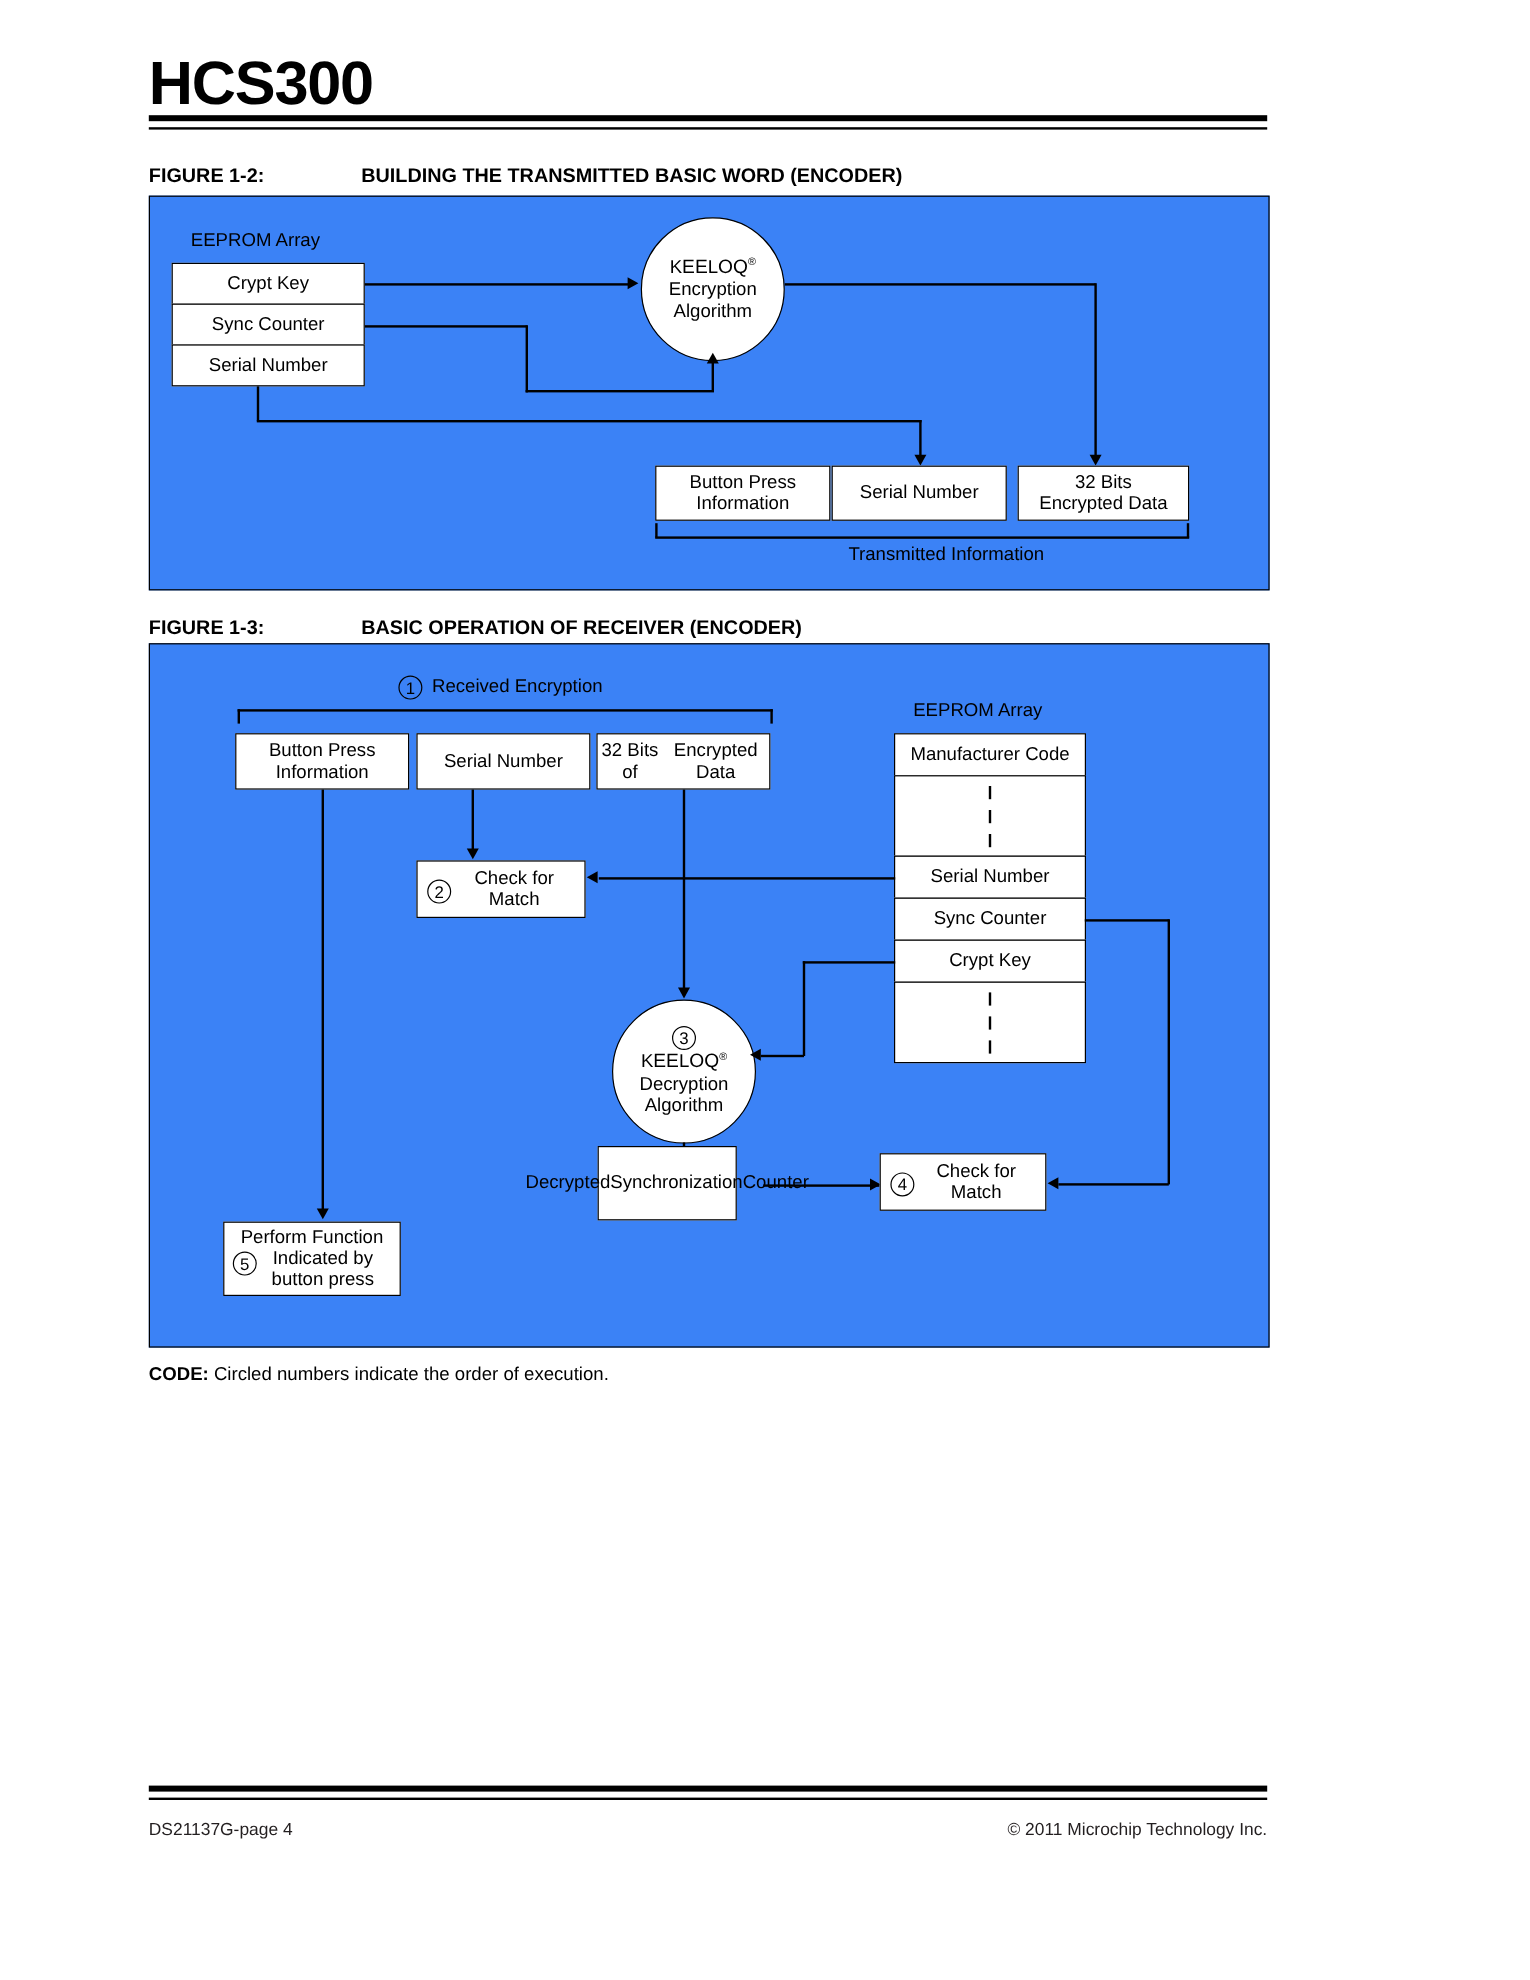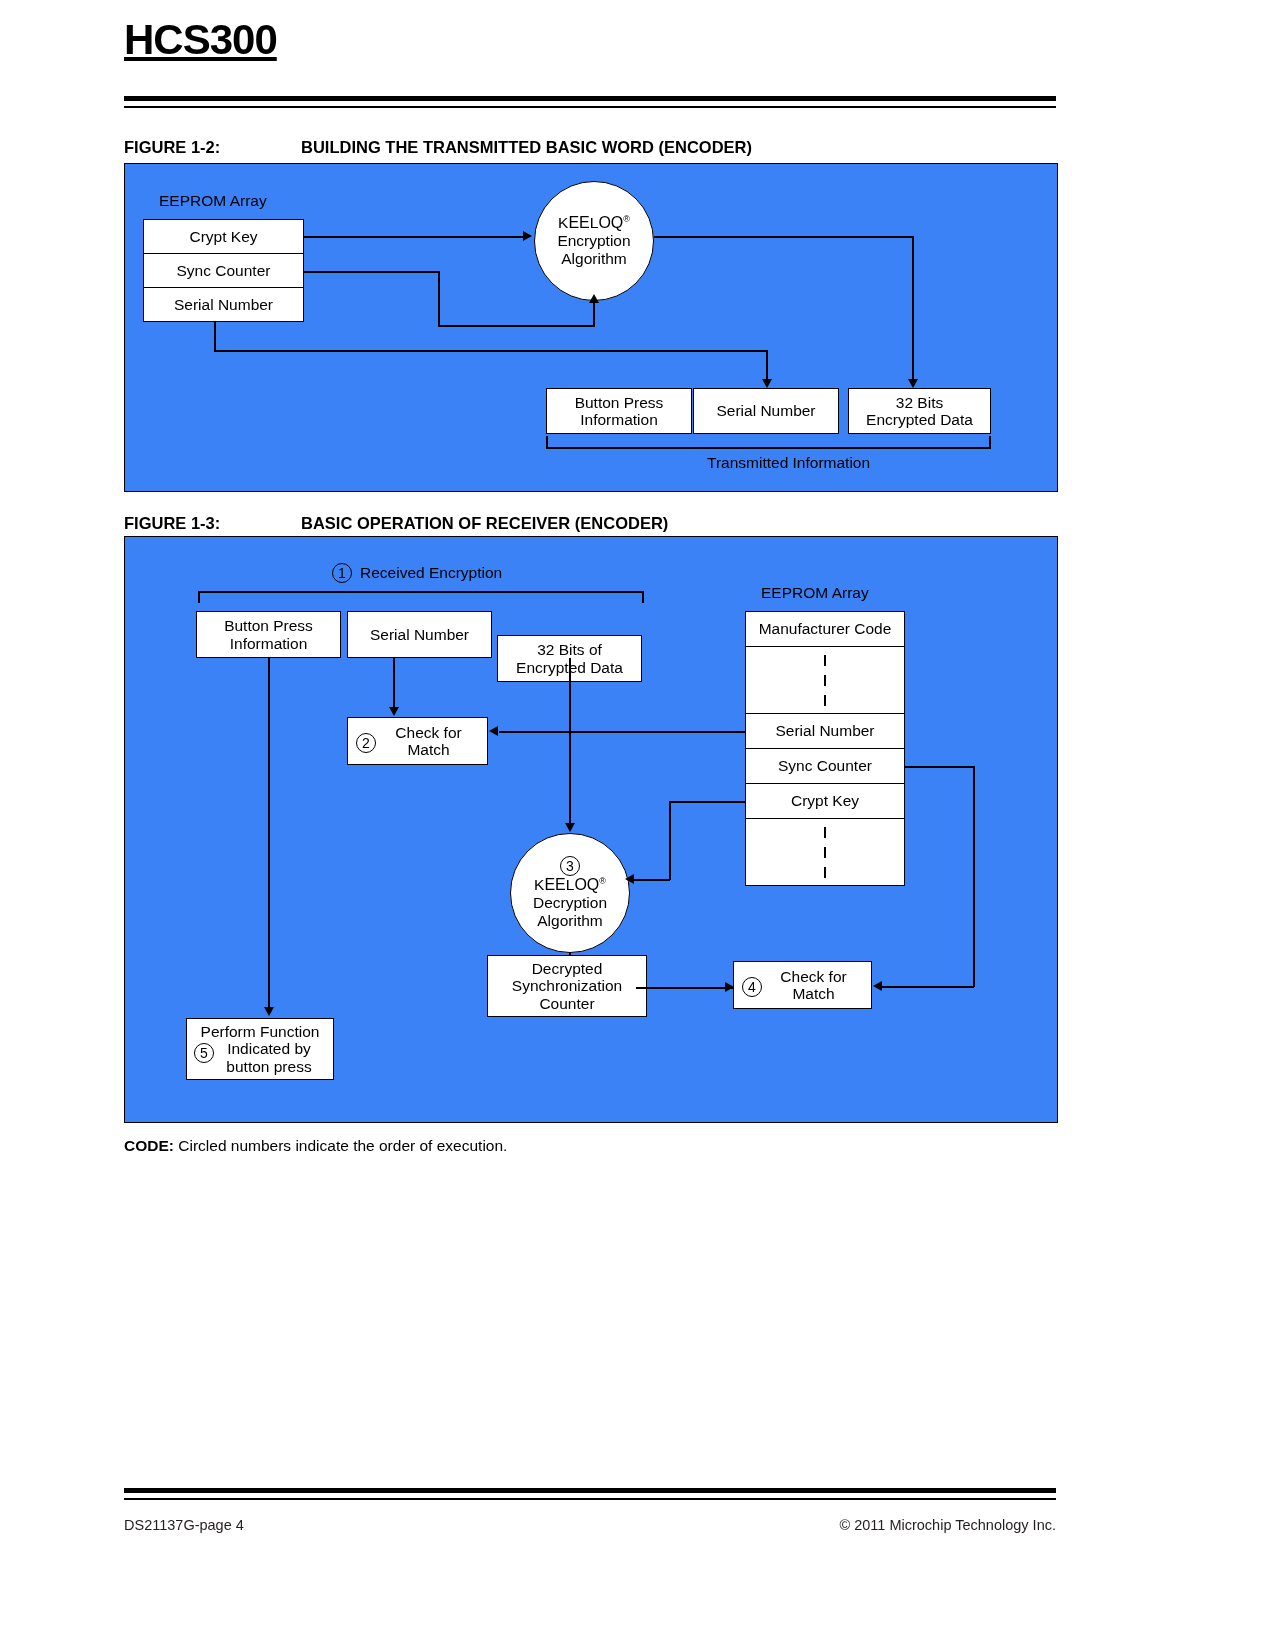--- a/index.html
+++ b/index.html
@@ -1,20 +1,20 @@
 <!DOCTYPE html>
 <html><head>
 <meta charset="utf-8">
 <style>
   html,body{margin:0;padding:0;background:#fff;}
   body{width:1275px;height:1650px;position:relative;font-family:"Liberation Sans",sans-serif;color:#000;}
   .page{position:absolute;inset:0;}
 
   
-  .doc-title{position:absolute;left:124px;top:16px;font-size:42px;font-weight:bold;letter-spacing:-1px;text-decoration:underline;}
+  .doc-title{position:absolute;left:124px;top:40px;font-size:51px;font-weight:bold;letter-spacing:-1px;}
   .rule-thick{position:absolute;left:124px;width:932px;height:5px;background:#000;}
   .rule-thin{position:absolute;left:124px;width:932px;height:2px;background:#000;}
 
   .fig-cap{position:absolute;font-size:16.5px;font-weight:bold;}
   .fig-cap .num{position:absolute;left:0;top:0;white-space:nowrap;}
   .fig-cap .txt{position:absolute;left:177px;top:0;white-space:nowrap;}
 
   .fig-frame{position:absolute;border:1.5px solid #000;background:#3b82f6;}
 
   
@@ -143,21 +143,21 @@
     <div class="vline" style="left:73px;top:54px;height:12px;"></div>
     <div class="vline" style="left:517px;top:54px;height:12px;"></div>
 
     <div class="bx" style="left:71px;top:74px;width:145px;height:47px;flex-direction:column;">
       <span>Button Press</span>
       <span>Information</span>
     </div>
     <div class="bx" style="left:222px;top:74px;width:145px;height:47px;">
       <span>Serial Number</span>
     </div>
-    <div class="bx" style="left:372px;top:74px;width:145px;height:47px;flex-direction:column;margin-top:24px;">
+    <div class="bx" style="left:372px;top:74px;width:145px;height:47px;">
       <span>32 Bits of</span>
       <span>Encrypted Data</span>
     </div>
 
     <div class="lbl" style="left:636px;top:47px;">EEPROM Array</div>
     <div class="bx" style="left:620px;top:74px;width:160px;height:36px;">
       <span>Manufacturer Code</span>
     </div>
     <div class="bx" style="left:620px;top:109px;width:160px;height:68px;">
       <span class="vdots">
@@ -208,21 +208,21 @@
     </div>
 
     <div class="hline" style="left:544px;top:264px;width:77px;"></div>
     <div class="vline" style="left:544px;top:264px;height:79px;"></div>
     <div class="hline" style="left:509px;top:342px;width:36px;"></div>
     <div class="arr-l" style="left:500px;top:337px;"></div>
 
     <div class="vline" style="left:444px;top:415px;height:18px;"></div>
     <div class="arr-d" style="left:440px;top:426px;"></div>
 
-    <div class="bx" style="left:362px;top:418px;width:160px;height:62px;flex-direction:column;">
+    <div class="bx" style="left:373px;top:418px;width:116px;height:62px;flex-direction:row;">
       <span>Decrypted</span>
       <span>Synchronization</span>
       <span>Counter</span>
     </div>
 
     <div class="hline" style="left:511px;top:450px;width:97px;"></div>
     <div class="arr-r" style="left:600px;top:445px;"></div>
 
     <div class="bx" style="left:608px;top:424px;width:139px;height:48px;">
       <span class="cnum-abs" style="left:8px;top:15px;">4</span>

